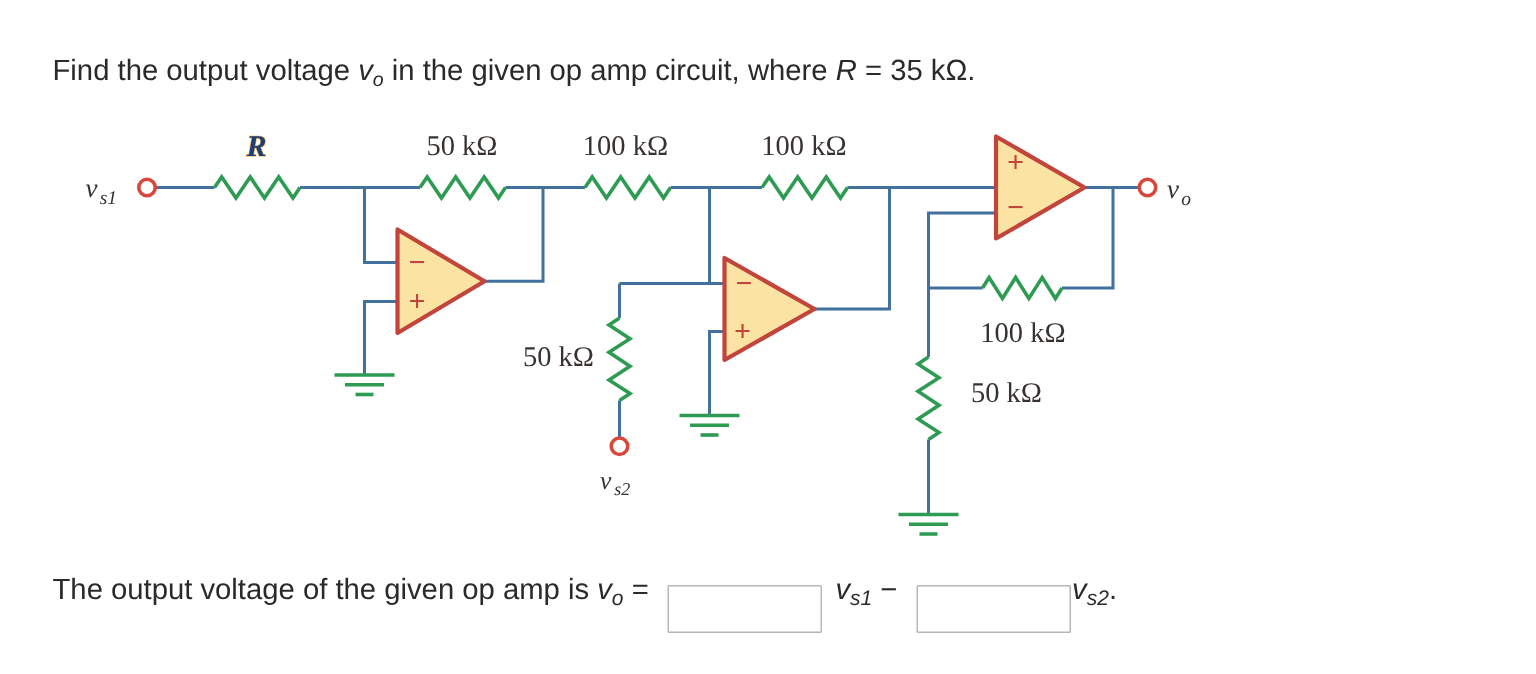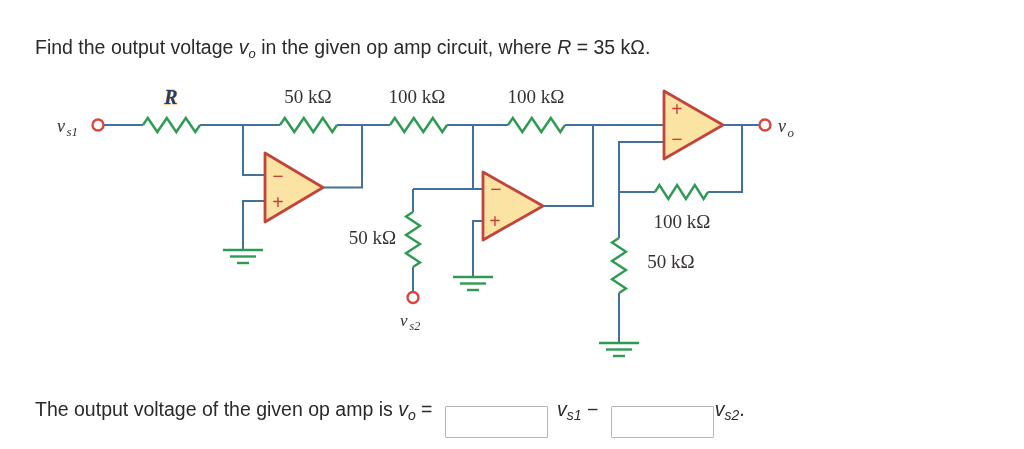--- a/index.html
+++ b/index.html
@@ -8,21 +8,21 @@
     font-family:"Liberation Sans", sans-serif; color:#2a2a2a;
   }
   .title {
     position:absolute; left:35px; top:36px; font-size:19.5px; color:#2a2a2a; white-space:nowrap;
   }
   .it { font-style:italic; }
   .sub { font-size:13px; vertical-align:-4px; }
   .sub2 { font-size:14px; vertical-align:-4px; }
   .circuit-svg { position:absolute; left:0; top:0; }
   .answer-row {
-    position:absolute; left:35px; top:398px; font-size:19.5px; color:#2a2a2a; white-space:nowrap;
+    position:absolute; left:35px; top:382px; font-size:19.5px; color:#2a2a2a; white-space:nowrap;
   }
   .answer-input {
     display:inline-block; box-sizing:border-box; width:103px; height:32px;
     border:1px solid #b6b6b6; border-radius:1px; background:#ffffff;
     vertical-align:-11px; font-size:16px; padding:0 6px;
     font-family:"Liberation Sans", sans-serif;
   }
   .answer-input.first { margin-left:7px; margin-right:9px; }
   .answer-input.second { margin-left:7px; margin-right:1px; }
 </style>

